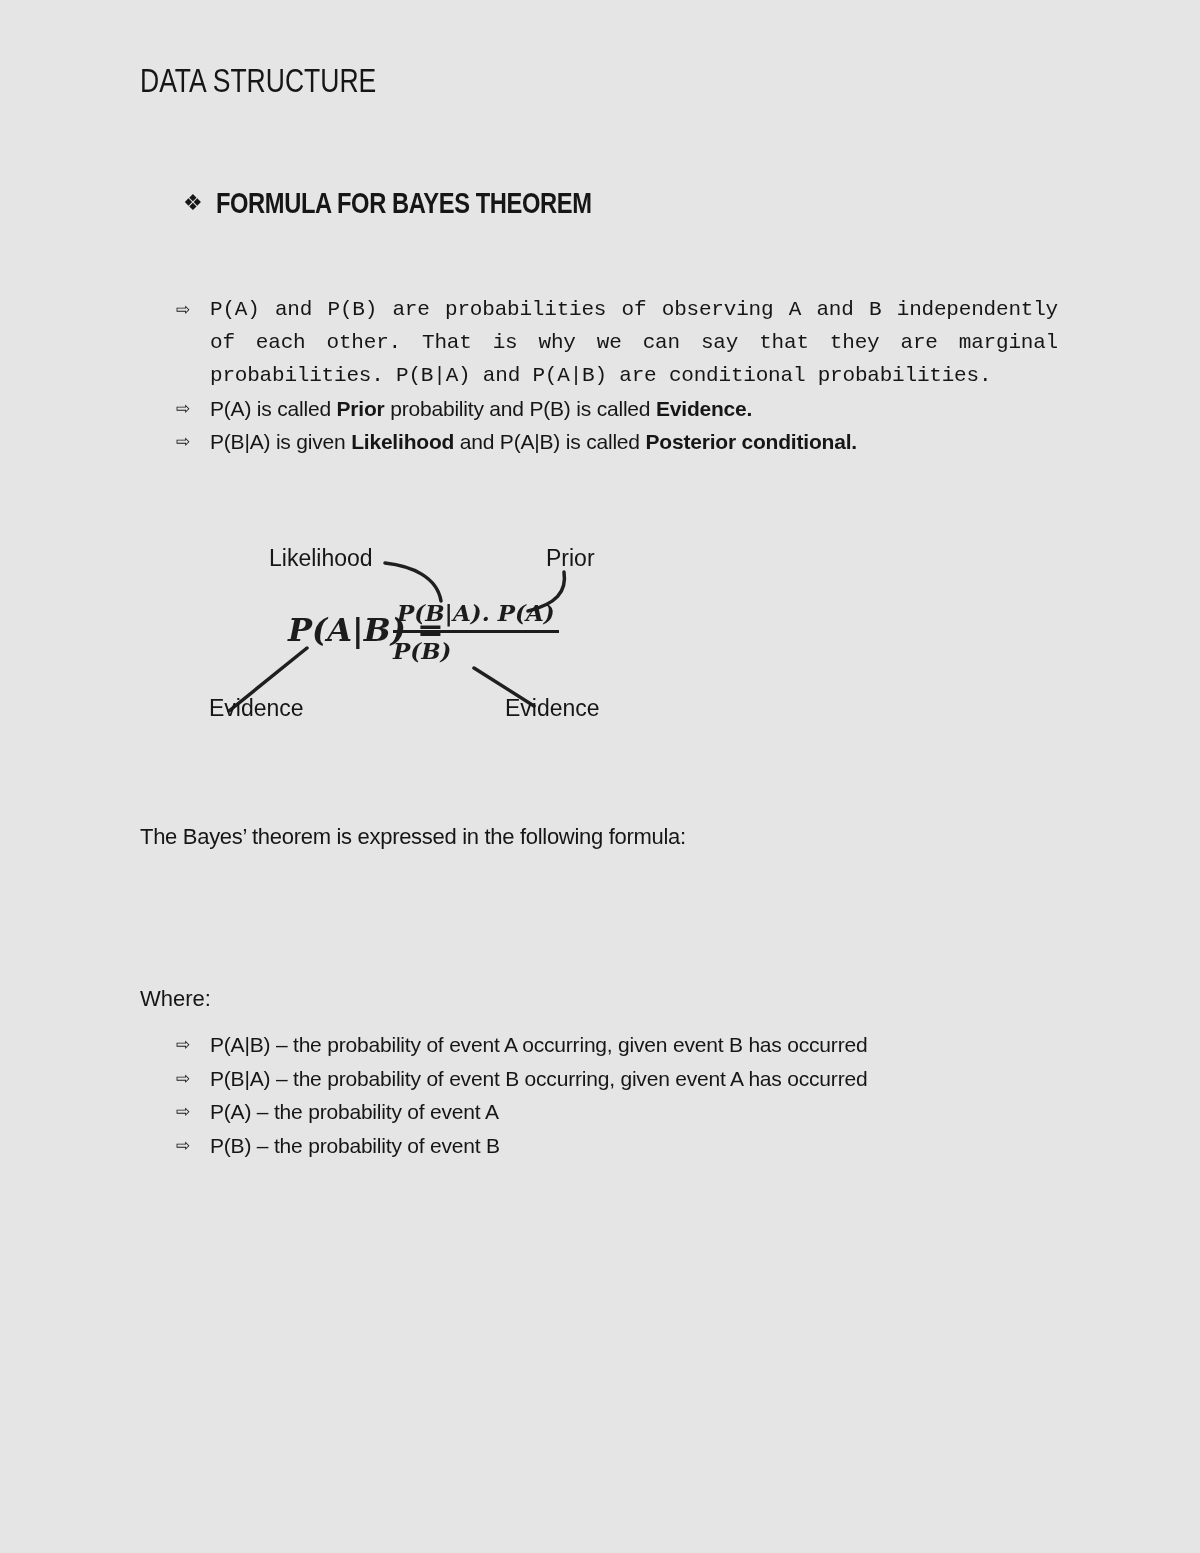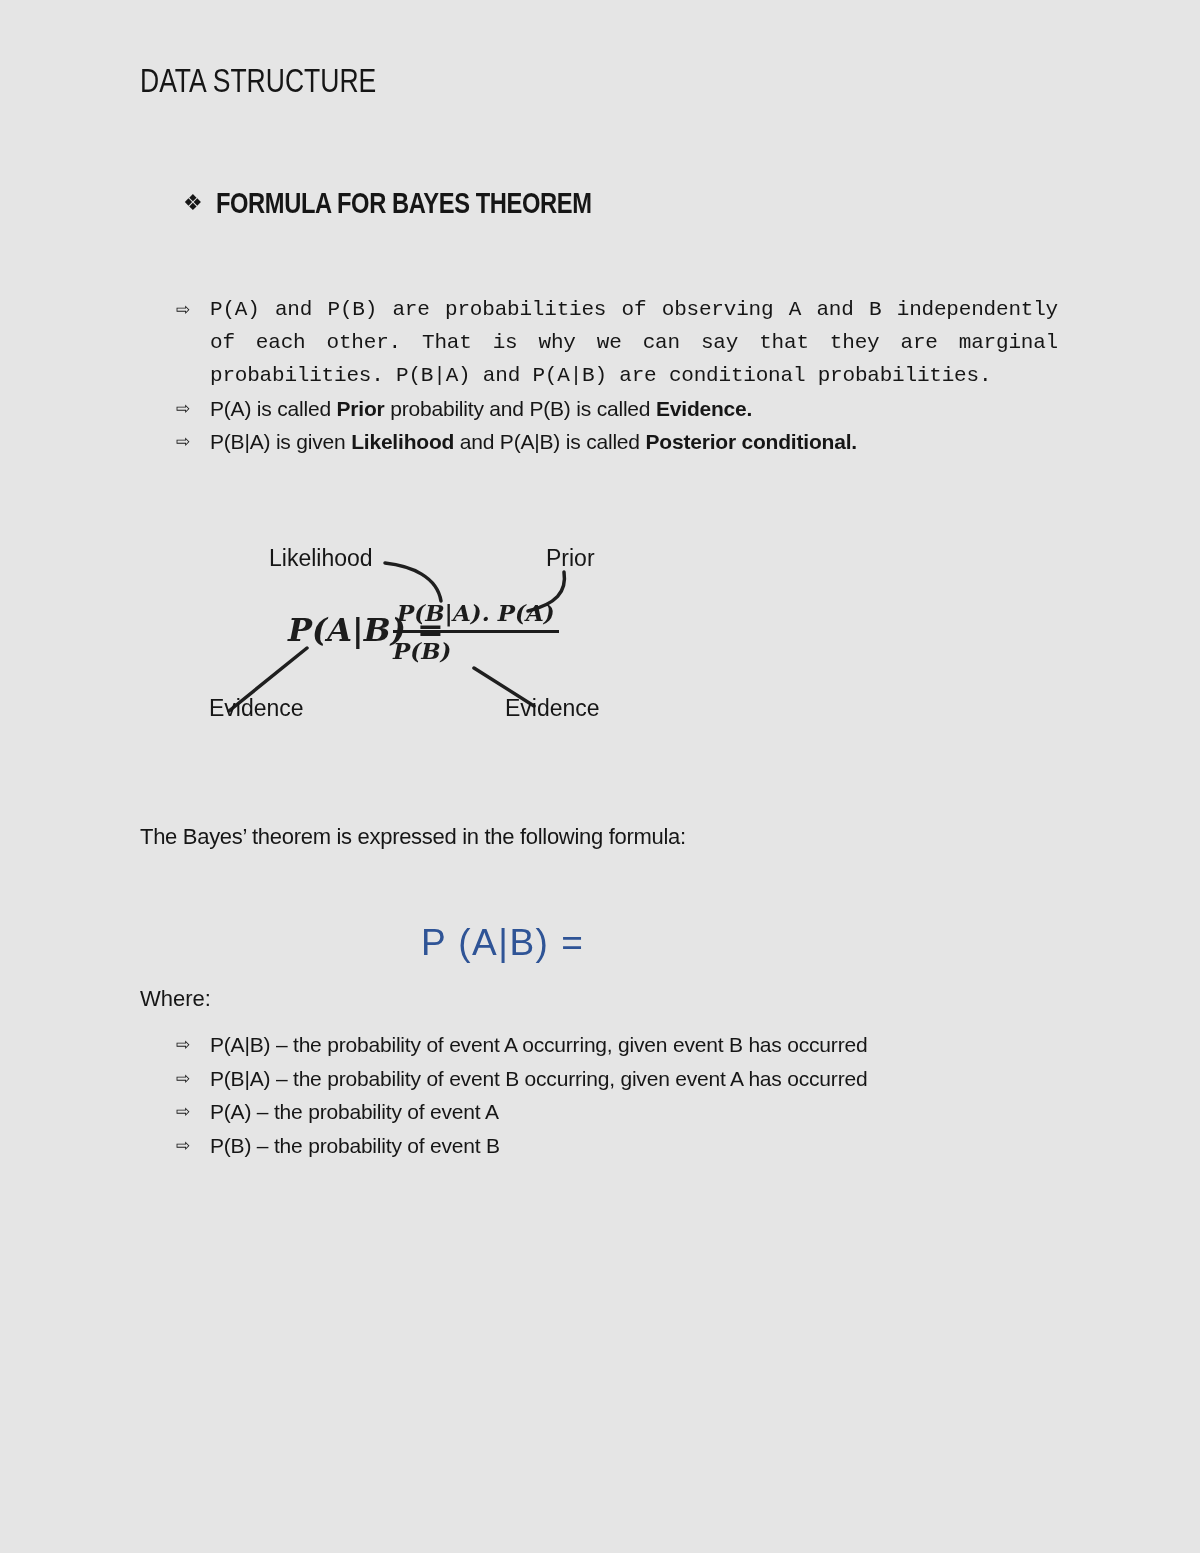--- a/index.html
+++ b/index.html
@@ -99,21 +99,20 @@
   <span class="dlabel dlabel-evidence">Evidence</span>
 
   <span class="dmath dformula-lhs">P(A|B) =</span>
   <span class="dmath dfraction">
     <span class="num">P(B|A). P(A)</span>
     <span class="den">P(B)</span>
   </span>
 
   <p class="intro">The Bayes’ theorem is expressed in the following formula:</p>
 
-  <div class="blue-formula">P (A|B) =</div>
 
   <p class="where">Where:</p>
 
   <div class="bullet-list list2">
     <div class="bullet-item">
       <span class="arrow">⇨</span>
       <p class="bullet-text">P(A|B) – the probability of event A occurring, given event B has occurred</p>
     </div>
     <div class="bullet-item">
       <span class="arrow">⇨</span>

